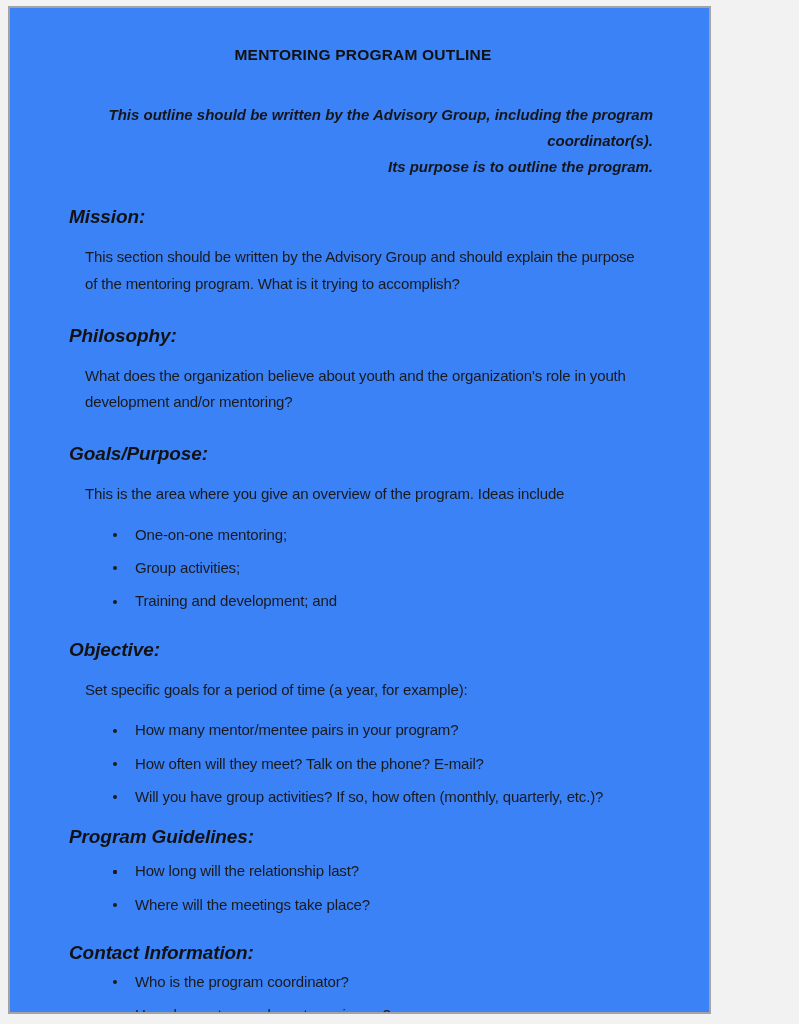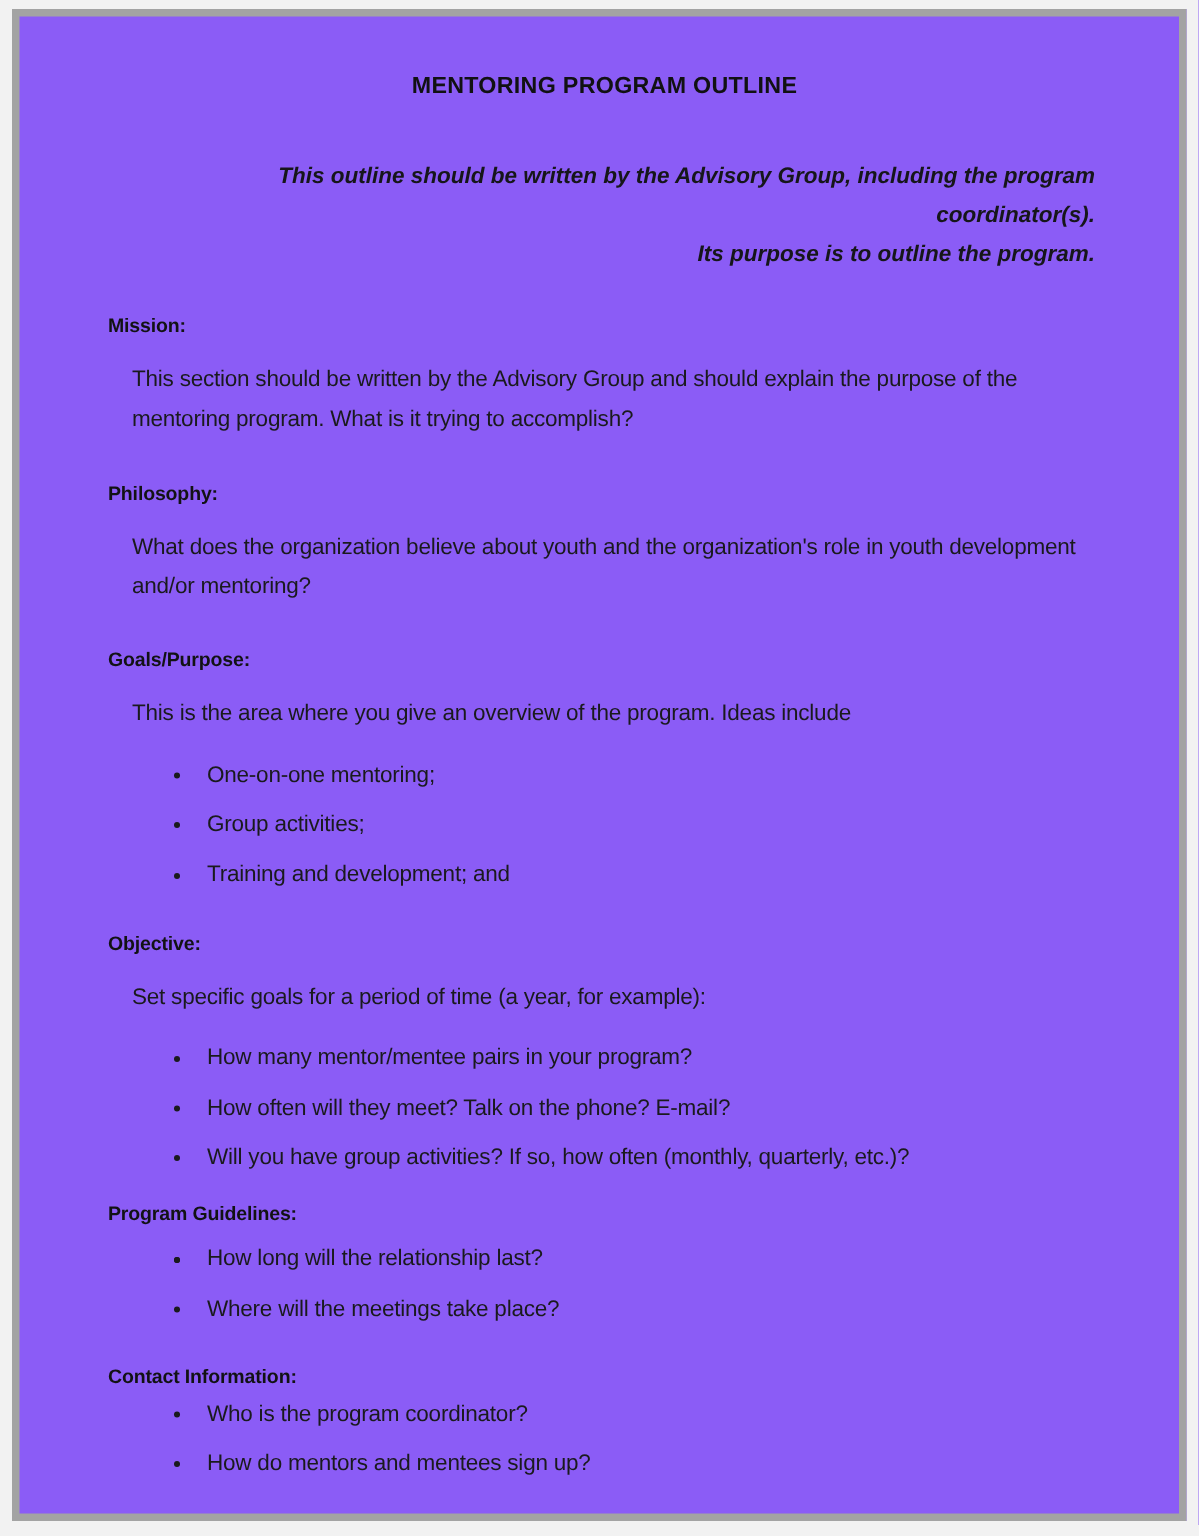--- a/index.html
+++ b/index.html
@@ -11,24 +11,24 @@
     height: 1024px;
     background: #f2f2f2;
     font-family: "Liberation Sans", sans-serif;
     overflow: hidden;
   }
 
   #page {
     position: absolute;
     left: 8px;
     top: 6px;
-    width: 783px;
+    width: 703px;
     height: 1008px;
-    background: #8b5cf6;
-    border: 5px solid #a3a3a3;
+    background: #3b82f6;
+    border: 2px solid #a3a3a3;
     box-sizing: border-box;
     overflow: hidden;
   }
 
   .doc-body {
     position: absolute;
     left: 0;
     top: 0;
     width: 100%;
     padding: 38px 52px 0 59px;
@@ -63,24 +63,25 @@
 
   .section {
     margin-top: 27px;
   }
   .section.tight {
     margin-top: 19px;
   }
 
   .section-heading {
     font-weight: bold;
-    font-size: 13px;
+    font-size: 19px;
     color: #121214;
     margin: 0 0 7px 0;
     letter-spacing: -0.1px;
+    font-style: italic;
   }
 
   .section-text {
     font-size: 15px;
     line-height: 1.78;
     margin: 16px;
     color: #1a1a1d;
     letter-spacing: -0.15px;
     max-width: 660px;
   }

